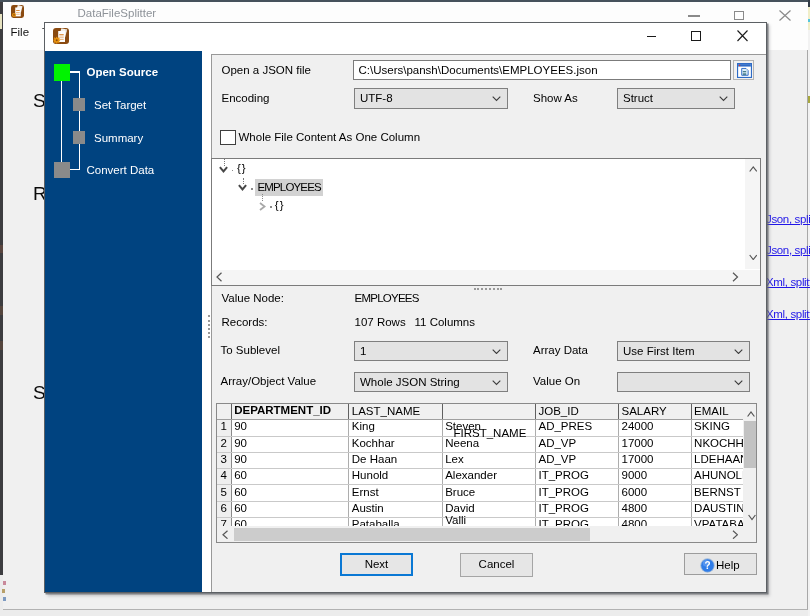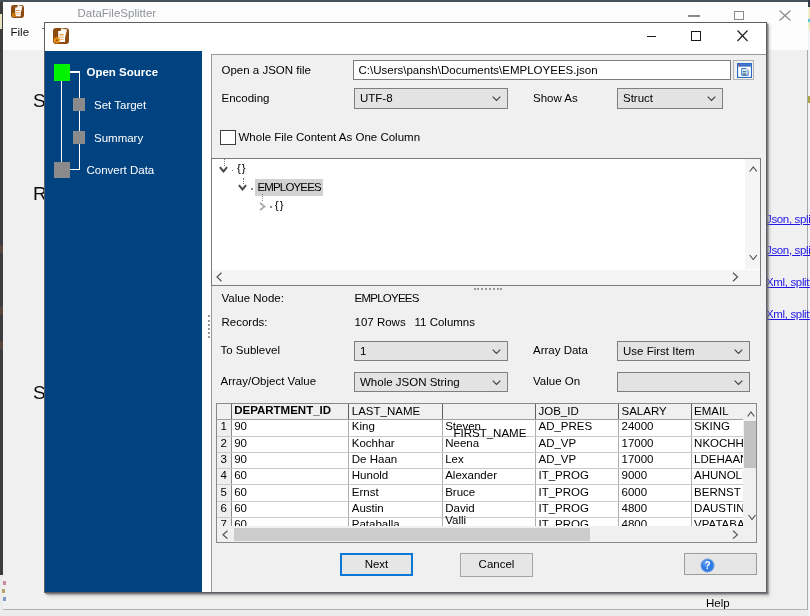--- a/index.html
+++ b/index.html
@@ -129,21 +129,21 @@
 <rect x="6.2" y="10.4" width="3.6" height="0.9" fill="#2d6b77"></rect>
 <rect x="6.2" y="12" width="3.6" height="0.9" fill="#2d6b77"></rect>
 </svg>
 </div>
 
 <div class="lbl" style="left:221.5px;top:92px;">Encoding</div>
 <div class="combo" style="left:354px;top:88px;width:153.5px;height:20.5px;">UTF-8<svg width="9" height="5.5" viewBox="0 0 9 5.5">
       <path d="M0.7 0.7 L4.5 4.5 L8.3 0.7" fill="none" stroke="#3c3c3c" stroke-width="1.1"></path>
     </svg></div>
 <div class="lbl" style="left:533px;top:92px;">Show As</div>
-<div class="combo" style="left:617px;top:88px;width:106px;height:20.5px;">Struct<svg width="9" height="5.5" viewBox="0 0 9 5.5">
+<div class="combo" style="left:617px;top:88px;width:118px;height:20.5px;">Struct<svg width="9" height="5.5" viewBox="0 0 9 5.5">
       <path d="M0.7 0.7 L4.5 4.5 L8.3 0.7" fill="none" stroke="#3c3c3c" stroke-width="1.1"></path>
     </svg></div>
 
 <div class="abs" style="left:220px;top:129.5px;width:15.5px;height:15.5px;background:#fff;border:1.4px solid #3f3f3f;"></div>
 <div class="lbl" style="left:238.5px;top:131px;text-align:right;">Whole File Content As One Column</div>
 
 <div class="abs" style="left:210.5px;top:157.5px;width:550.5px;height:128px;background:#fff;border:1px solid #7b7b7b;"></div>
 <svg class="abs" style="left:219.4px;top:166px;" width="9" height="7" viewBox="0 0 9 7">
     <path d="M0.9 1.1 L4.5 5.4 L8.1 1.1" fill="none" stroke="#474747" stroke-width="2"></path>
   </svg>
@@ -304,14 +304,14 @@
 
 <div class="btn" style="left:340px;top:553px;width:73px;height:22.5px;border:2px solid #0a78d4;line-height:18px;">Next</div>
 <div class="btn" style="left:460px;top:553px;width:73px;height:24px;line-height:20px;border:1px solid #a5a5a5;">Cancel</div>
 <div class="btn" style="left:684px;top:553px;width:73px;height:22px;">
 <svg style="position:absolute;left:14.5px;top:3.5px;" width="15" height="15" viewBox="0 0 15 15">
 <circle cx="7.5" cy="7.5" r="7.2" fill="#9db8d8"></circle>
 <circle cx="7.5" cy="7.5" r="6.3" fill="#2f7ce8"></circle>
 <circle cx="6" cy="5.2" r="3.2" fill="#5e9af0" opacity="0.8"></circle>
 <text x="7.5" y="11" font-family="Liberation Sans" font-size="10" font-weight="bold" fill="#fff" text-anchor="middle">?</text>
 </svg>
-<span style="position:absolute;left:21px;top:4.5px;margin-top:38px;">Help</span>
+<span style="position:absolute;left:31px;top:4.5px;">Help</span>
   </div>
 
 </body></html>

